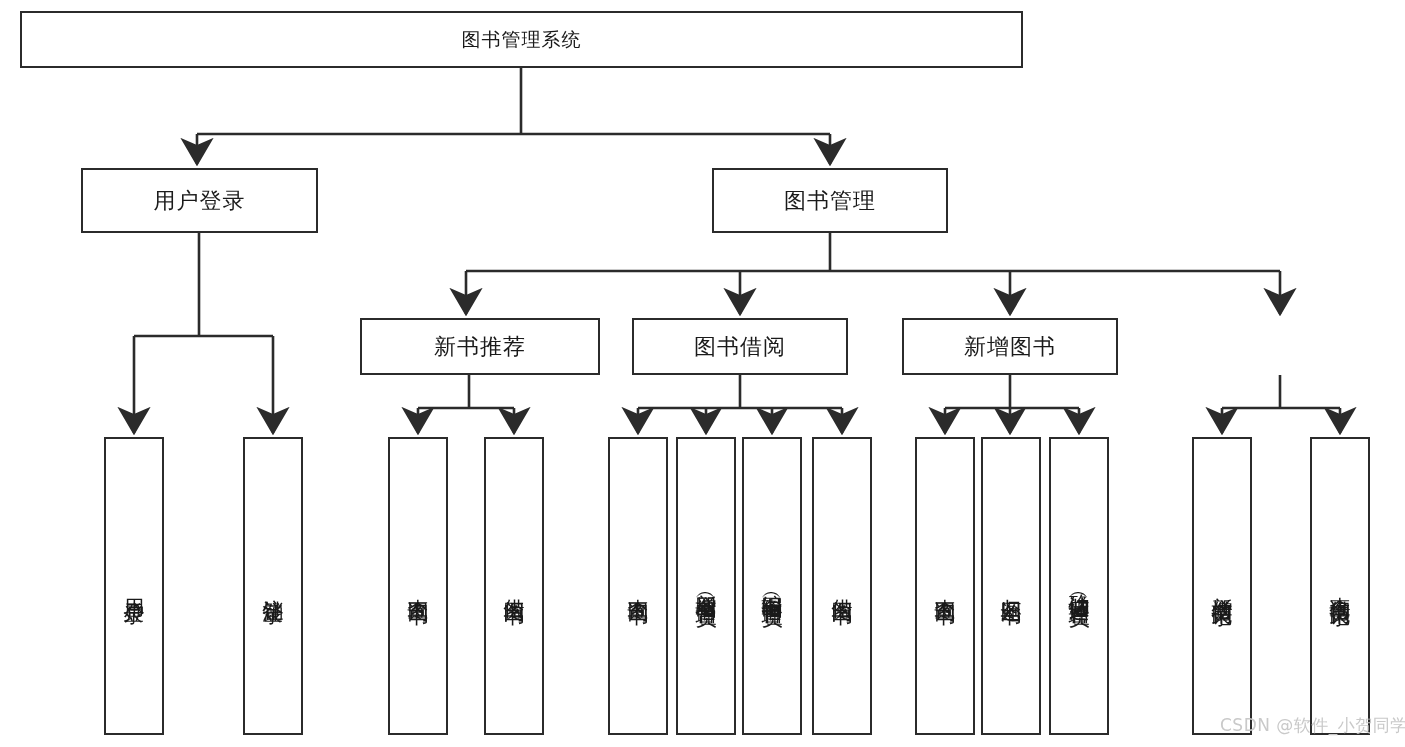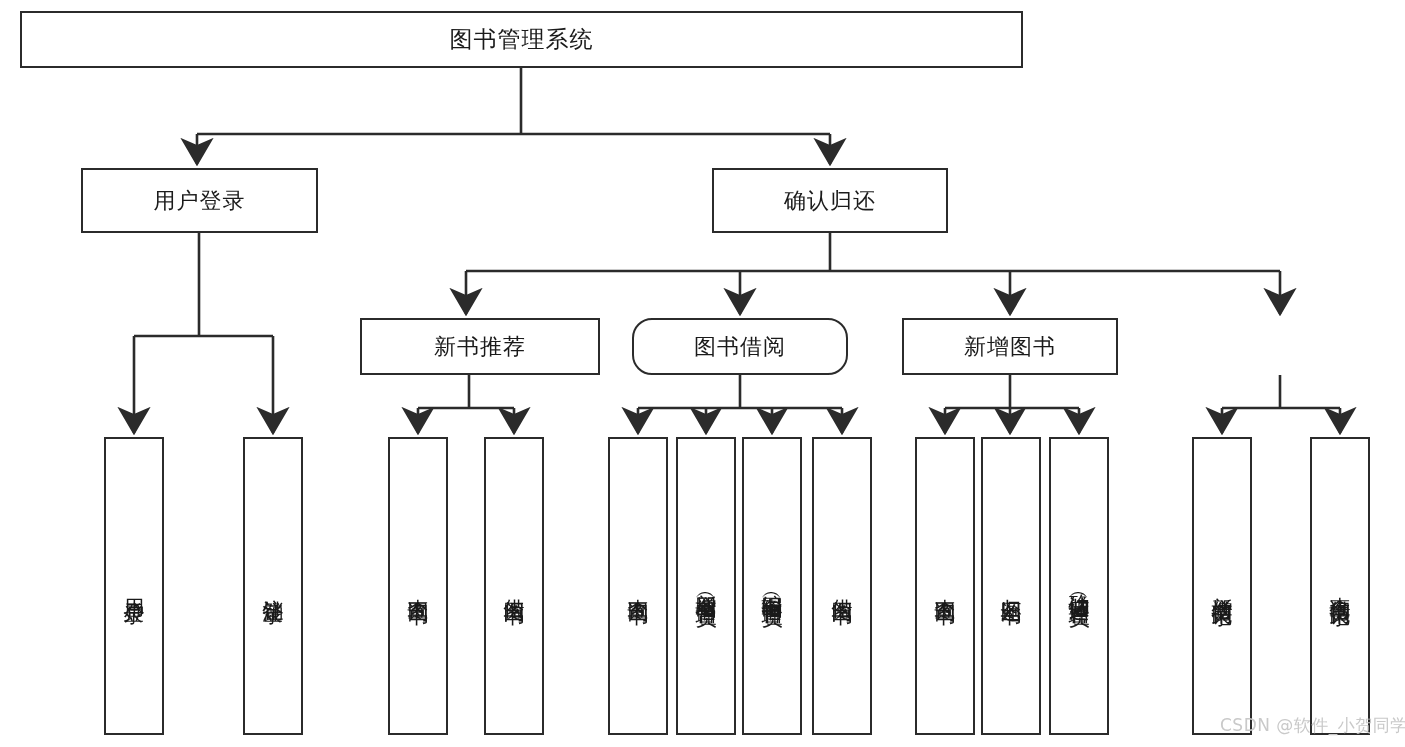--- a/index.html
+++ b/index.html
@@ -40,21 +40,21 @@
   }
   .node-v {
     writing-mode: vertical-rl;
     text-orientation: upright;
     font-size: 21px;
     letter-spacing: 2px;
     line-height: 1.05;
     padding: 4px 0;
     white-space: nowrap;
   }
-  .node.root { font-size: 23px; }
+  .node.root { font-size: 19px; }
   .watermark {
     position: absolute;
     color: #c9c9c9;
     font-size: 17px;
     letter-spacing: 0.5px;
     white-space: nowrap;
   }
 </style>
 </head>
 <body>
@@ -112,27 +112,27 @@
   </svg>
 
   <div class="node node-h root" style="left:20px; top:11px; width:1003px; height:57px;">
     <span>图书管理系统</span>
   </div>
 
   <div class="node node-h" style="left:81px; top:168px; width:237px; height:65px;">
     <span>用户登录</span>
   </div>
   <div class="node node-h" style="left:712px; top:168px; width:236px; height:65px;">
-    <span>确认归还</span>
+    <span>图书管理</span>
   </div>
 
   <div class="node node-h" style="left:360px; top:318px; width:240px; height:57px;">
     <span>新书推荐</span>
   </div>
-  <div class="node node-h" style="left:632px; top:318px; width:216px; height:57px;border-radius:20px;">
+  <div class="node node-h" style="left:632px; top:318px; width:216px; height:57px;">
     <span>图书借阅</span>
   </div>
   <div class="node node-h" style="left:902px; top:318px; width:216px; height:57px;">
     <span>新增图书</span>
   </div>
 
   <div class="node node-v" style="left:104px; top:437px; width:60px; height:298px;">
     <span>用户登录</span>
   </div>
   <div class="node node-v" style="left:243px; top:437px; width:60px; height:298px;">

